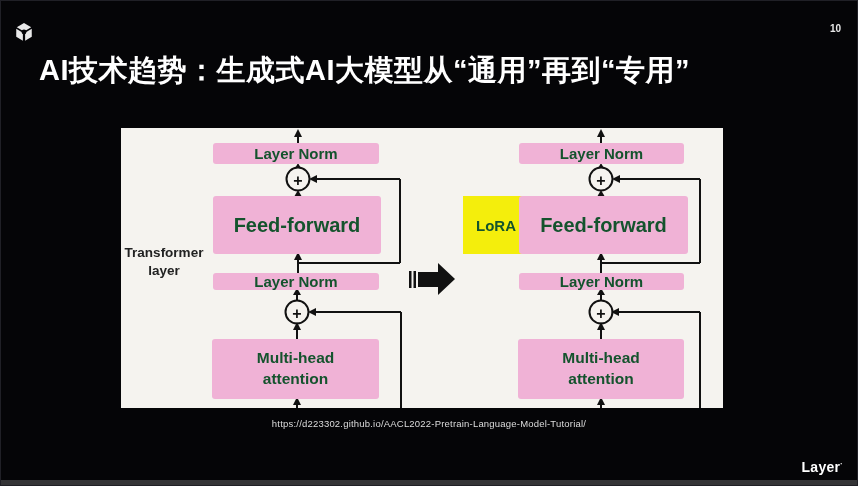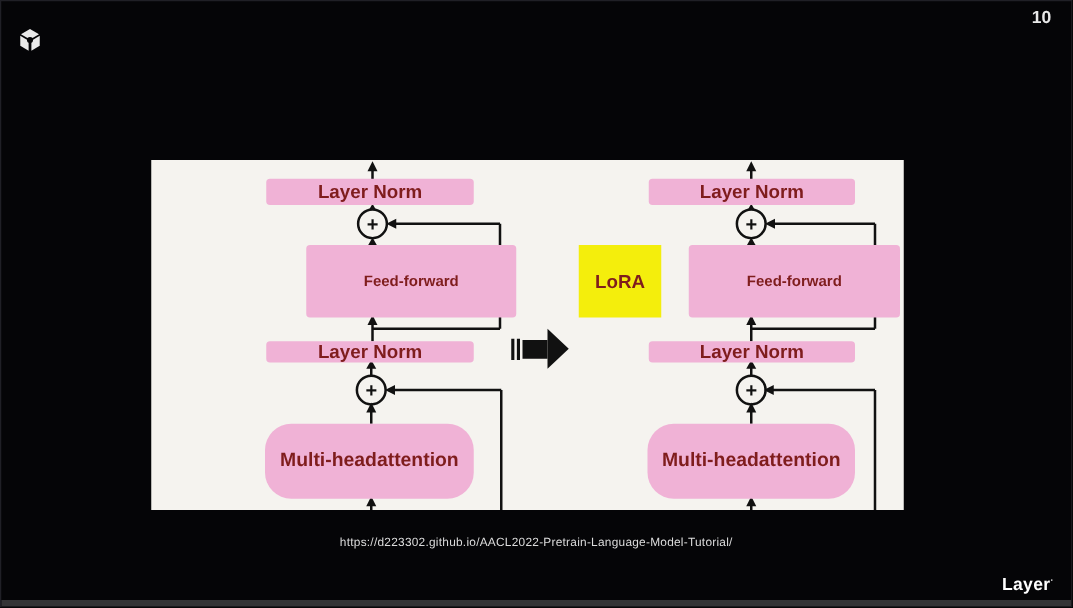--- a/index.html
+++ b/index.html
@@ -4,66 +4,67 @@
 <style>
   html,body { margin:0; padding:0; background:#000; }
   .slide {
     position:relative; width:858px; height:486px;
     background:#050507; overflow:hidden;
     font-family:"Liberation Sans", sans-serif;
     border:1px solid #202026; box-sizing:border-box;
   }
   
   .unity-cube { position:absolute; left:13px; top:21px; width:20px; height:20px; }
-  .page-num { position:absolute; right:16px; top:4px; color:#e8e8e8; font-size:14px; font-weight:bold; }
+  .page-num { position:absolute; right:16px; top:22px; color:#e8e8e8; font-size:10px; font-weight:bold; }
   .title { position:absolute; left:38px; top:50px; color:#ffffff; font-size:29px; font-weight:bold; letter-spacing:0.5px; white-space:nowrap; }
 
   
   .panel { position:absolute; left:120px; top:127px; width:602px; height:280px; background:#f5f3ef; }
   .panel svg.connections { position:absolute; left:0; top:0; }
 
   .node {
     position:absolute; display:flex; align-items:center; justify-content:center;
-    text-align:right; color:#7f1d1d; font-weight:bold; border-radius:3px;
+    text-align:right; color:#14532d; font-weight:bold; border-radius:3px;
     box-sizing:border-box;
   }
   .pink { background:#f0b2d6; }
   .yellow { background:#f4ee0c; border-radius:0; }
-  .stack { line-height:1.35;border-radius:21px; }
+  .stack { flex-direction:column; line-height:1.35; }
   .ln { font-size:15px; height:21px; }
-  .ff { font-size:12px;margin-left:32px; }
+  .ff { font-size:20px; }
   .mh { font-size:15.5px; }
 
   .side-label {
     position:absolute; left:0px; top:116px; width:86px;
     color:#222; font-size:13.5px; font-weight:600; text-align:center; line-height:1.3;
   }
 
   
-  .src-url { position:absolute; left:0; top:428px; width:100%; text-align:center;
+  .src-url { position:absolute; left:0; top:417px; width:100%; text-align:center;
              color:#dcdcdc; font-size:9.5px; letter-spacing:0.2px; }
   .brand { position:absolute; right:14px; top:458px; color:#ffffff; font-size:14px;
            font-weight:bold; letter-spacing:0.3px; }
   .brand sup { font-size:7px; }
   .bottom-strip { position:absolute; left:0; bottom:0; width:100%; height:5px; background:#343436; }
 </style>
 </head>
 <body>
 
 <div class="slide">
 
   <svg class="unity-cube" viewBox="0 0 18 18">
     <polygon points="9,1 15.5,4.8 9,8.6 2.5,4.8" fill="#e9e9e9"></polygon>
     <polygon points="2,6 8,9.6 8,16.8 2,13.2" fill="#e9e9e9"></polygon>
     <polygon points="16,6 10,9.6 10,16.8 16,13.2" fill="#e9e9e9"></polygon>
     <circle cx="9" cy="9" r="2.2" fill="#050507"></circle>
   </svg>
 
   <div class="page-num">10</div>
 
+  <div class="title">AI技术趋势：生成式AI大模型从“通用”再到“专用”</div>
 
   <div class="panel">
 
     <svg class="connections" width="602" height="280" viewBox="0 0 602 280" stroke="#111" stroke-width="2" fill="none">
 
       <line x1="177" y1="16" x2="177" y2="6"></line>
       <polygon points="173,9 181,9 177,1" fill="#111" stroke="none"></polygon>
 
       <polygon points="173,42 181,42 177,35" fill="#111" stroke="none"></polygon>
       <circle cx="177" cy="51" r="11.5" fill="#f5f3ef"></circle>
@@ -128,20 +129,24 @@
     </svg>
 
     <div class="node pink ln" style="left:92px; top:15px; width:166px;">Layer Norm</div>
     <div class="node pink ff" style="left:92px; top:68px; width:168px; height:58px;">Feed-forward</div>
     <div class="node pink ln" style="left:92px; top:145px; width:166px; height:17px;">Layer Norm</div>
     <div class="node pink mh stack" style="left:91px; top:211px; width:167px; height:60px;">
       <span>Multi-head</span>
       <span>attention</span>
     </div>
 
+    <div class="side-label">
+      <div>Transformer</div>
+      <div>layer</div>
+    </div>
 
     <div class="node pink ln" style="left:398px; top:15px; width:165px;">Layer Norm</div>
     <div class="node yellow" style="left:342px; top:68px; width:66px; height:58px; font-size:15px;">LoRA</div>
     <div class="node pink ff" style="left:398px; top:68px; width:169px; height:58px;">Feed-forward</div>
     <div class="node pink ln" style="left:398px; top:145px; width:165px; height:17px;">Layer Norm</div>
     <div class="node pink mh stack" style="left:397px; top:211px; width:166px; height:60px;">
       <span>Multi-head</span>
       <span>attention</span>
     </div>
   </div>

